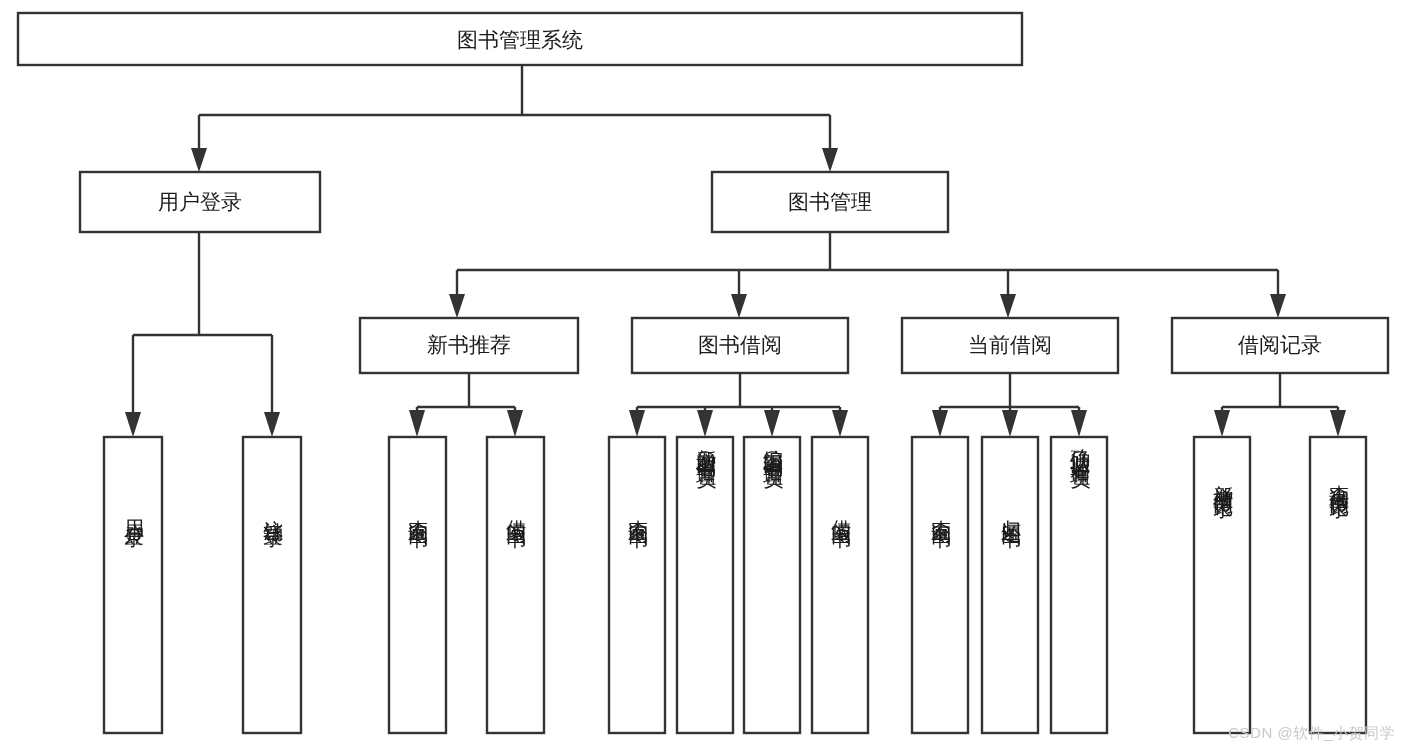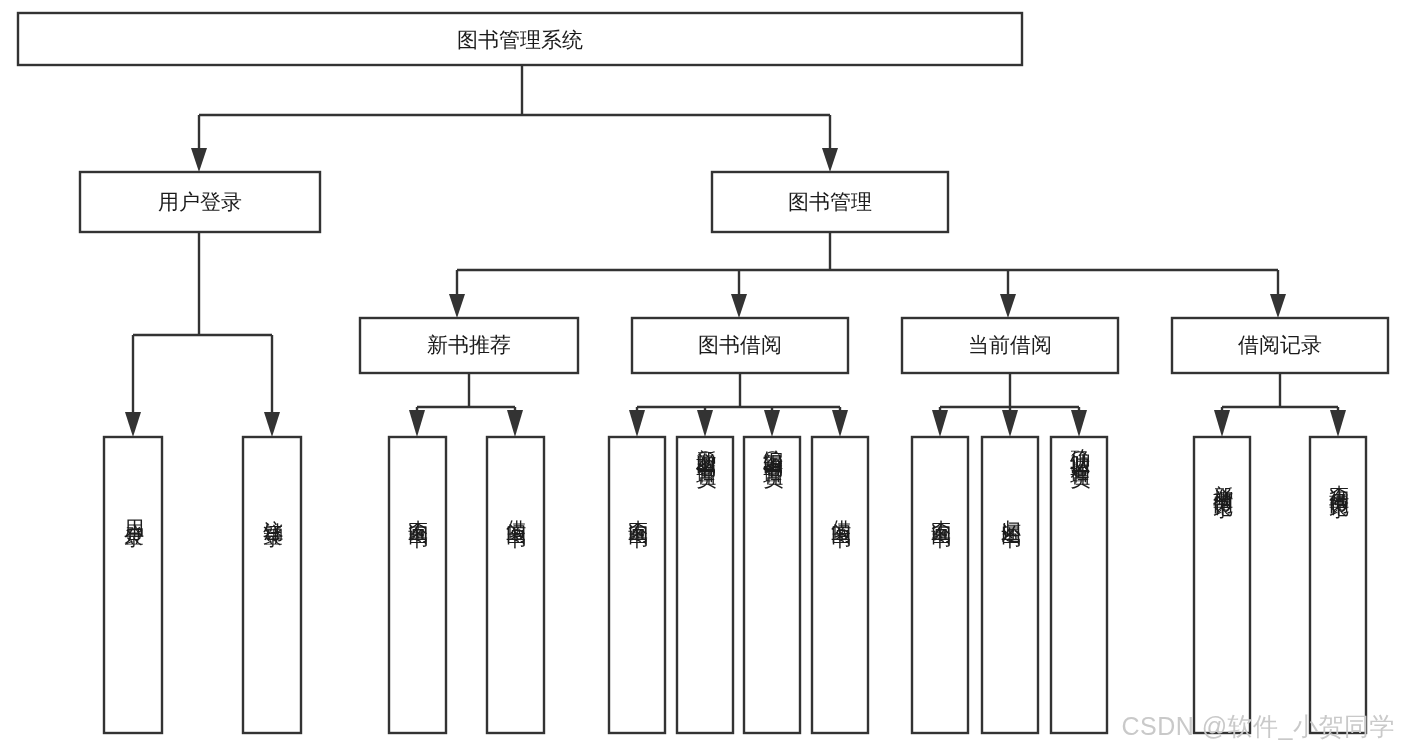--- a/index.html
+++ b/index.html
@@ -54,21 +54,21 @@
   }
   .arrow-head {
     fill: #333333;
     stroke: none;
   }
   .watermark {
     position: absolute;
     right: 10px;
     bottom: 4px;
     color: #c9c9c9;
-    font-size: 25px;
+    font-size: 15px;
     font-family: "Liberation Sans", "DejaVu Sans", sans-serif;
     letter-spacing: 0.5px;
     user-select: none;
     pointer-events: none;
     white-space: nowrap;
   }
 </style>
 </head>
 <body>
 

